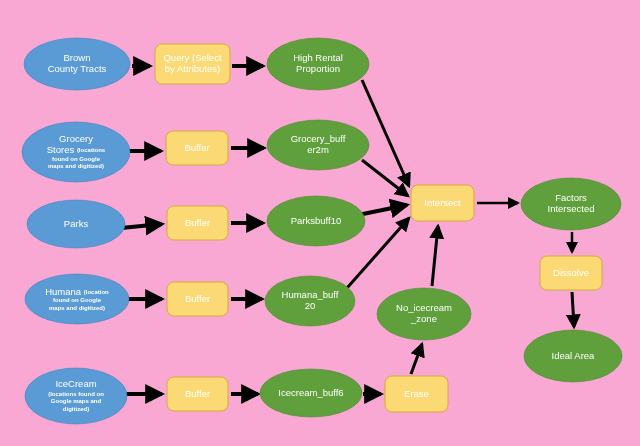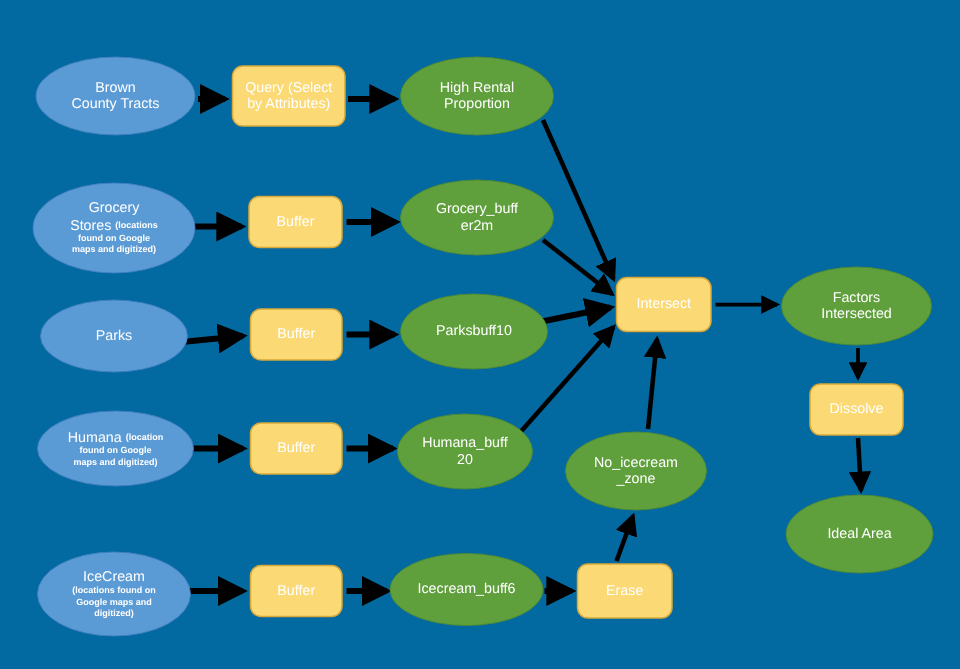--- a/index.html
+++ b/index.html
@@ -11,21 +11,21 @@
   body {
     width: 640px;
     height: 446px;
     overflow: hidden;
     font-family: "Liberation Sans", sans-serif;
   }
   #diagram-canvas {
     position: relative;
     width: 640px;
     height: 446px;
-    background: #0369a1;
+    background: #f9a8d4;
   }
   svg#flow {
     position: absolute;
     top: 0;
     left: 0;
     width: 640px;
     height: 446px;
   }
   .node-label {
     fill: #ffffff;

